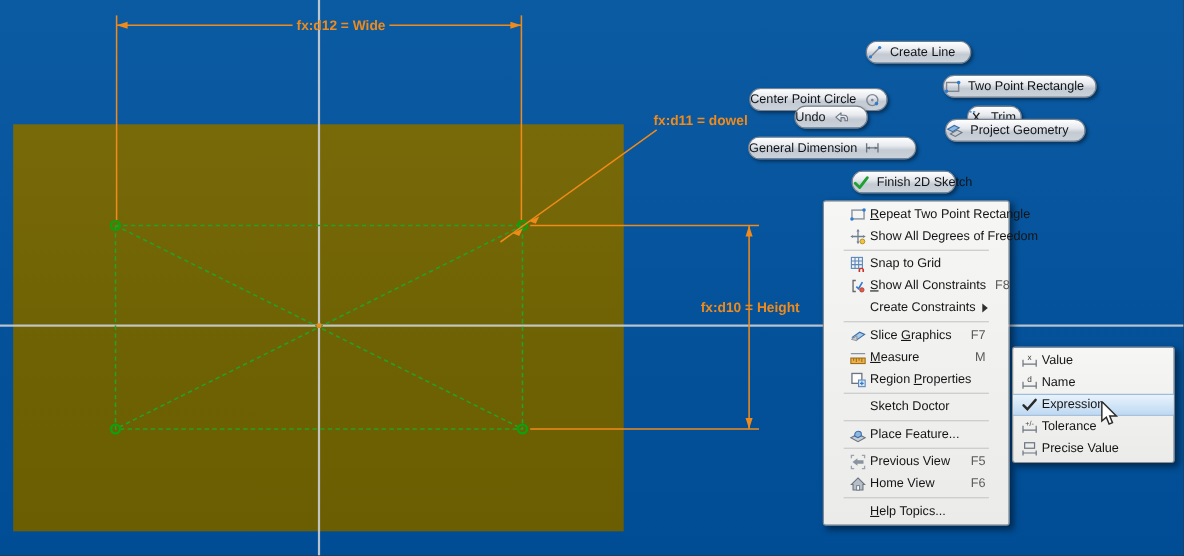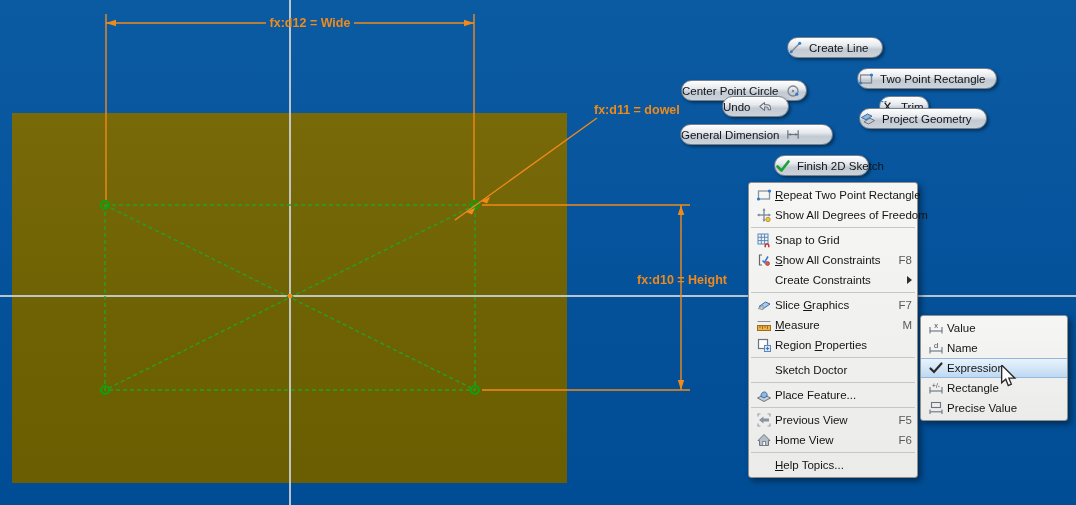--- a/index.html
+++ b/index.html
@@ -24,21 +24,21 @@
           background:linear-gradient(180deg,#ffffff 0%,#e6e9ed 40%,#c3cad3 60%,#ccd2d9 100%);
           border:1px solid #78818d; box-shadow:2px 2px 3px rgba(0,0,0,.4);
           display:flex; align-items:center; justify-content:flex-start; gap:6px;
           font-size:11.5px; color:#101418; white-space:nowrap; cursor:default; }
   .pill .ic { display:flex; align-items:center; }
 
   
   .menu { position:absolute; left:748px; top:182px; width:170px;
           background:linear-gradient(180deg,#f6f6f5,#ebebea);
           border:1px solid #8f8f8f; border-radius:3px;
-          box-shadow:3px 3px 6px rgba(0,0,0,.45); padding:2px 0; }
+          box-shadow:3px 3px 6px rgba(0,0,0,.45); padding:2px 16px; }
   .mrow { height:20px; display:flex; align-items:center; padding:0 5px 0 3px;
           font-size:11.5px; color:#141414; }
   .mrow.hl { background:linear-gradient(180deg,#e9f3fc 0%,#bed9f2 100%);
              border-top:1px solid #94b7da; border-bottom:1px solid #94b7da; }
   .mic { width:23px; min-width:23px; display:flex; justify-content:center; align-items:center; }
   .mlabel { flex:1; white-space:nowrap; }
   .msc { color:#5a5a5a; margin-left:8px; }
   .marrow { width:0; height:0; border-left:5px solid #2e2e2e;
             border-top:4px solid transparent; border-bottom:4px solid transparent; margin-left:6px; }
   .msep { height:1px; background:#c6c6c6; margin:2px 2px; }
@@ -399,21 +399,21 @@
       <span class="mic">
           <svg width="16" height="16" viewBox="0 0 16 16">
             <g stroke="#6b7480" stroke-width="1.1">
               <line x1="2" y1="7" x2="2" y2="13.5"></line>
               <line x1="14" y1="7" x2="14" y2="13.5"></line>
               <line x1="2" y1="11" x2="14" y2="11"></line>
             </g>
             <text x="8" y="7.5" font-size="6.5" text-anchor="middle" fill="#444" font-family="Liberation Sans, sans-serif">+/-</text>
           </svg>
         </span>
-      <span class="mlabel">Rectangle</span>
+      <span class="mlabel">Tolerance</span>
     </div>
 
     <div class="mrow">
       <span class="mic">
           <svg width="16" height="16" viewBox="0 0 16 16">
             <g stroke="#6b7480" stroke-width="1.1" fill="none">
               <rect x="3.5" y="2.5" width="9" height="5"></rect>
               <line x1="2" y1="9.5" x2="2" y2="14"></line>
               <line x1="14" y1="9.5" x2="14" y2="14"></line>
               <line x1="2" y1="11.8" x2="14" y2="11.8"></line>

